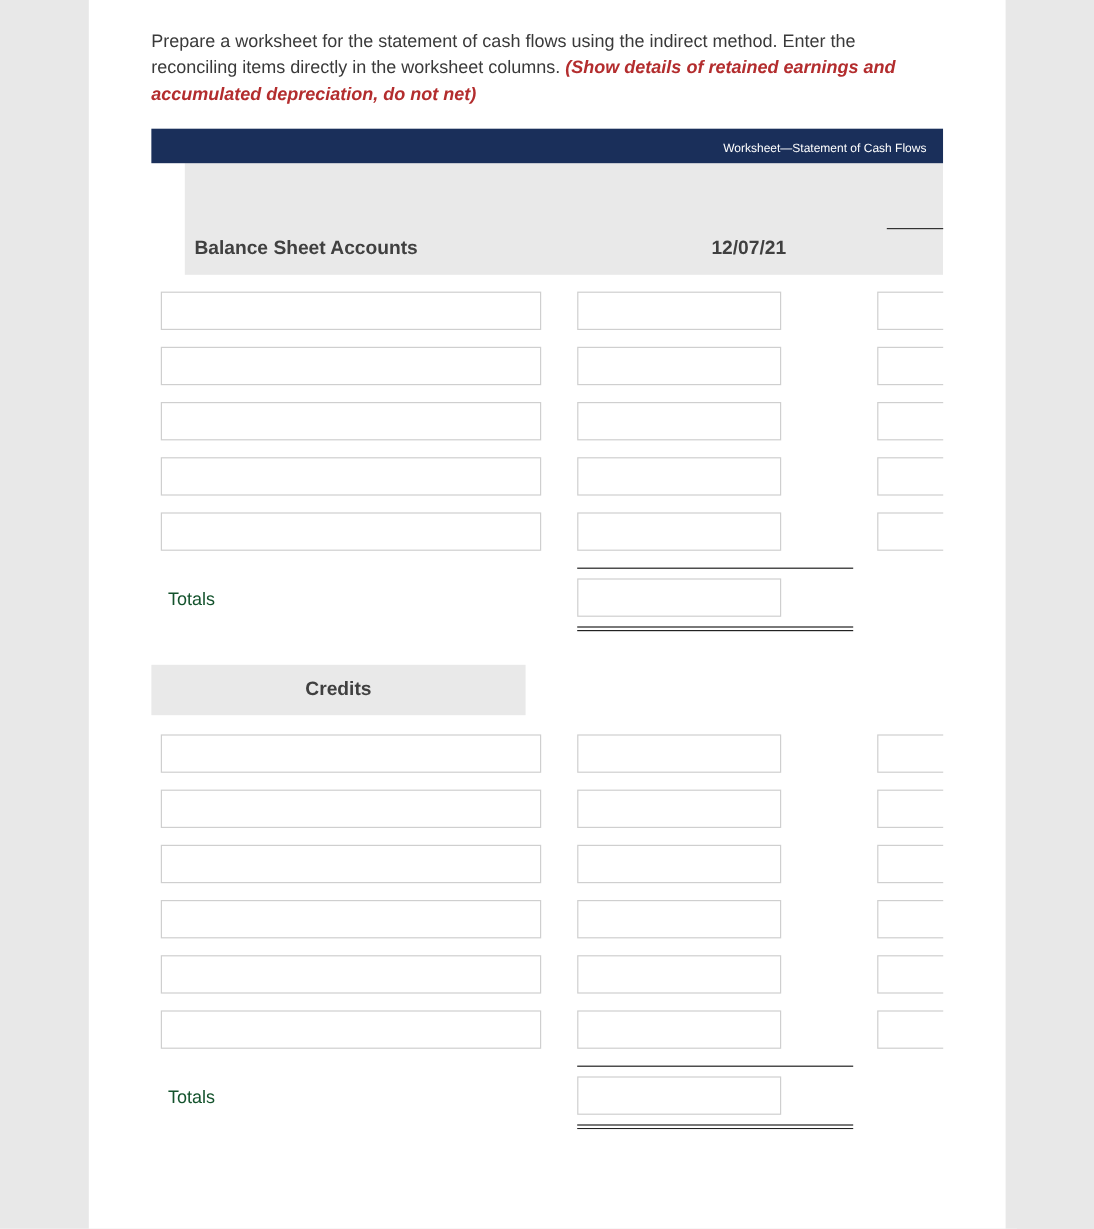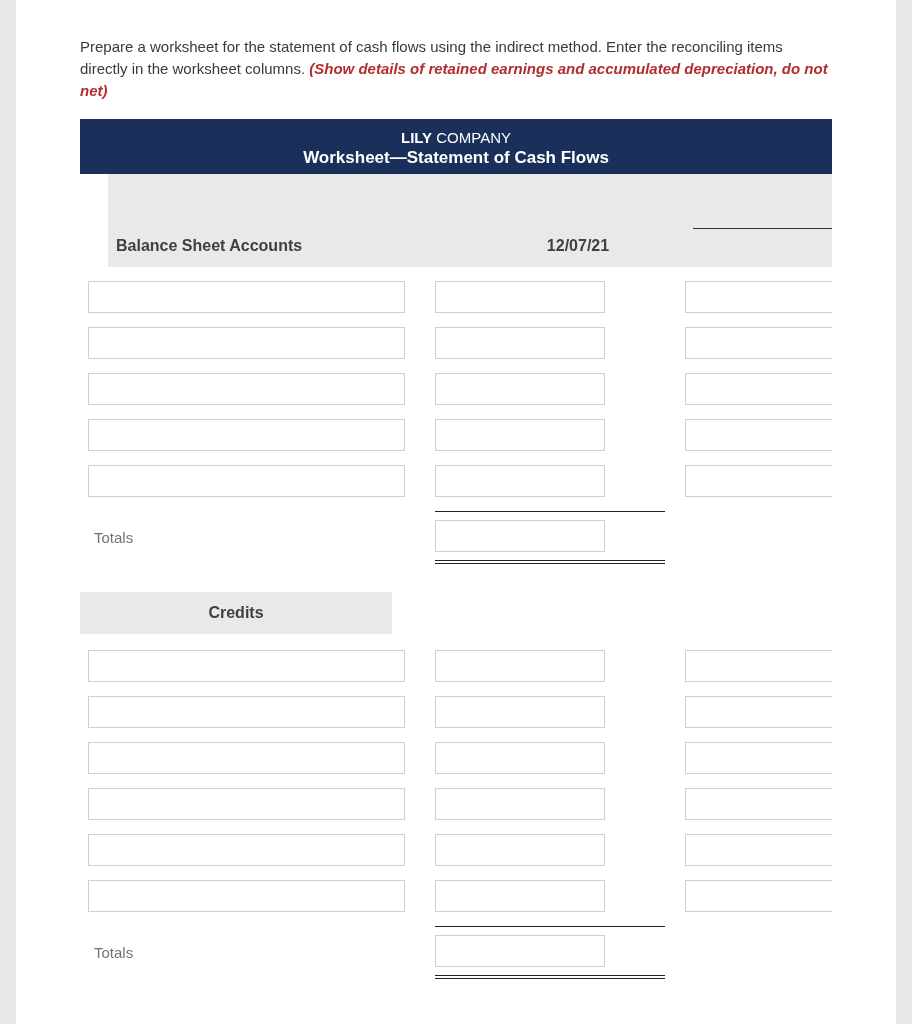--- a/index.html
+++ b/index.html
@@ -4,24 +4,24 @@
 <style>
   * { box-sizing: border-box; margin: 0; padding: 0; }
   body {
     font-family: "Helvetica Neue", Arial, sans-serif;
     background: #e8e8e8;
     display: flex;
     justify-content: center;
     color: #333;
   }
   .page {
-    width: 880px;
+    width: 764px;
     background: #fff;
     min-height: 1024px;
-    padding: 16px;
+    padding: 4px;
   }
   .instruction {
     padding: 20px 48px 12px 48px;
     font-size: 15px;
     line-height: 1.45;
     color: #3a3a3a;
   }
   .instruction .hint {
     color: #b32d2e;
     font-style: italic;
@@ -33,21 +33,21 @@
   }
   .bluebar {
     background: #1a2f5a;
     color: #fff;
     text-align: center;
     padding: 10px 14px 6px 14px;
     position: relative;
   }
   .bluebar .company { font-size: 15px; }
   .bluebar .company b { font-weight: 700; }
-  .bluebar .subtitle { font-size: 17px; font-weight: 700; margin-top: 2px; }
+  .bluebar .subtitle { font-size: 10px; font-weight: 400; margin-top: 2px; text-align: right; }
   .period-row {
     background: #1a2f5a;
     padding: 6px 0 10px 0;
     display: flex;
     justify-content: flex-start;
     padding-left: 440px;
   }
   .period-pill {
     background: linear-gradient(#fff, #f2f2f2);
     border: 1px solid #c9c9c9;
@@ -111,21 +111,21 @@
     font-size: 14px;
   }
   input[type="text"].narrow { width: 170px; }
   input[type="text"].narrow2 { width: 195px; }
   .totals-row {
     display: grid;
     grid-template-columns: 355px 230px 250px;
     align-items: center;
     margin-top: 4px;
   }
-  .totals-label { padding-left: 14px; color: #737373; font-size: 15px; }
+  .totals-label { padding-left: 14px; color: #14532d; font-size: 15px; }
   .totals-box-wrap {
     border-top: 1.5px solid #222;
     border-bottom: 4px double #222;
     padding: 8px 30px 8px 0;
   }
   .section-header {
     background: #e9e9e9;
     width: 312px;
     margin-left: 0;
     padding: 12px 0;
@@ -139,23 +139,20 @@
 </head>
 <body>
 
 <div class="page">
   <div class="instruction">
     <span>Prepare a worksheet for the statement of cash flows using the indirect method. Enter the reconciling items directly in the worksheet columns. </span><span class="hint">(Show details of retained earnings and accumulated depreciation, do not net)</span>
   </div>
 
   <div class="sheet">
     <div class="bluebar">
-      <div class="company">
-        <b>LILY</b><span> COMPANY</span>
-      </div>
       <div class="subtitle">Worksheet—Statement of Cash Flows</div>
     </div>
 
     <div class="headers">
       <div class="col1">
         <span style="display:block; margin-top:24px;">Balance Sheet Accounts</span>
       </div>
       <div class="colc">
         <span>12/07/21</span>
       </div>

